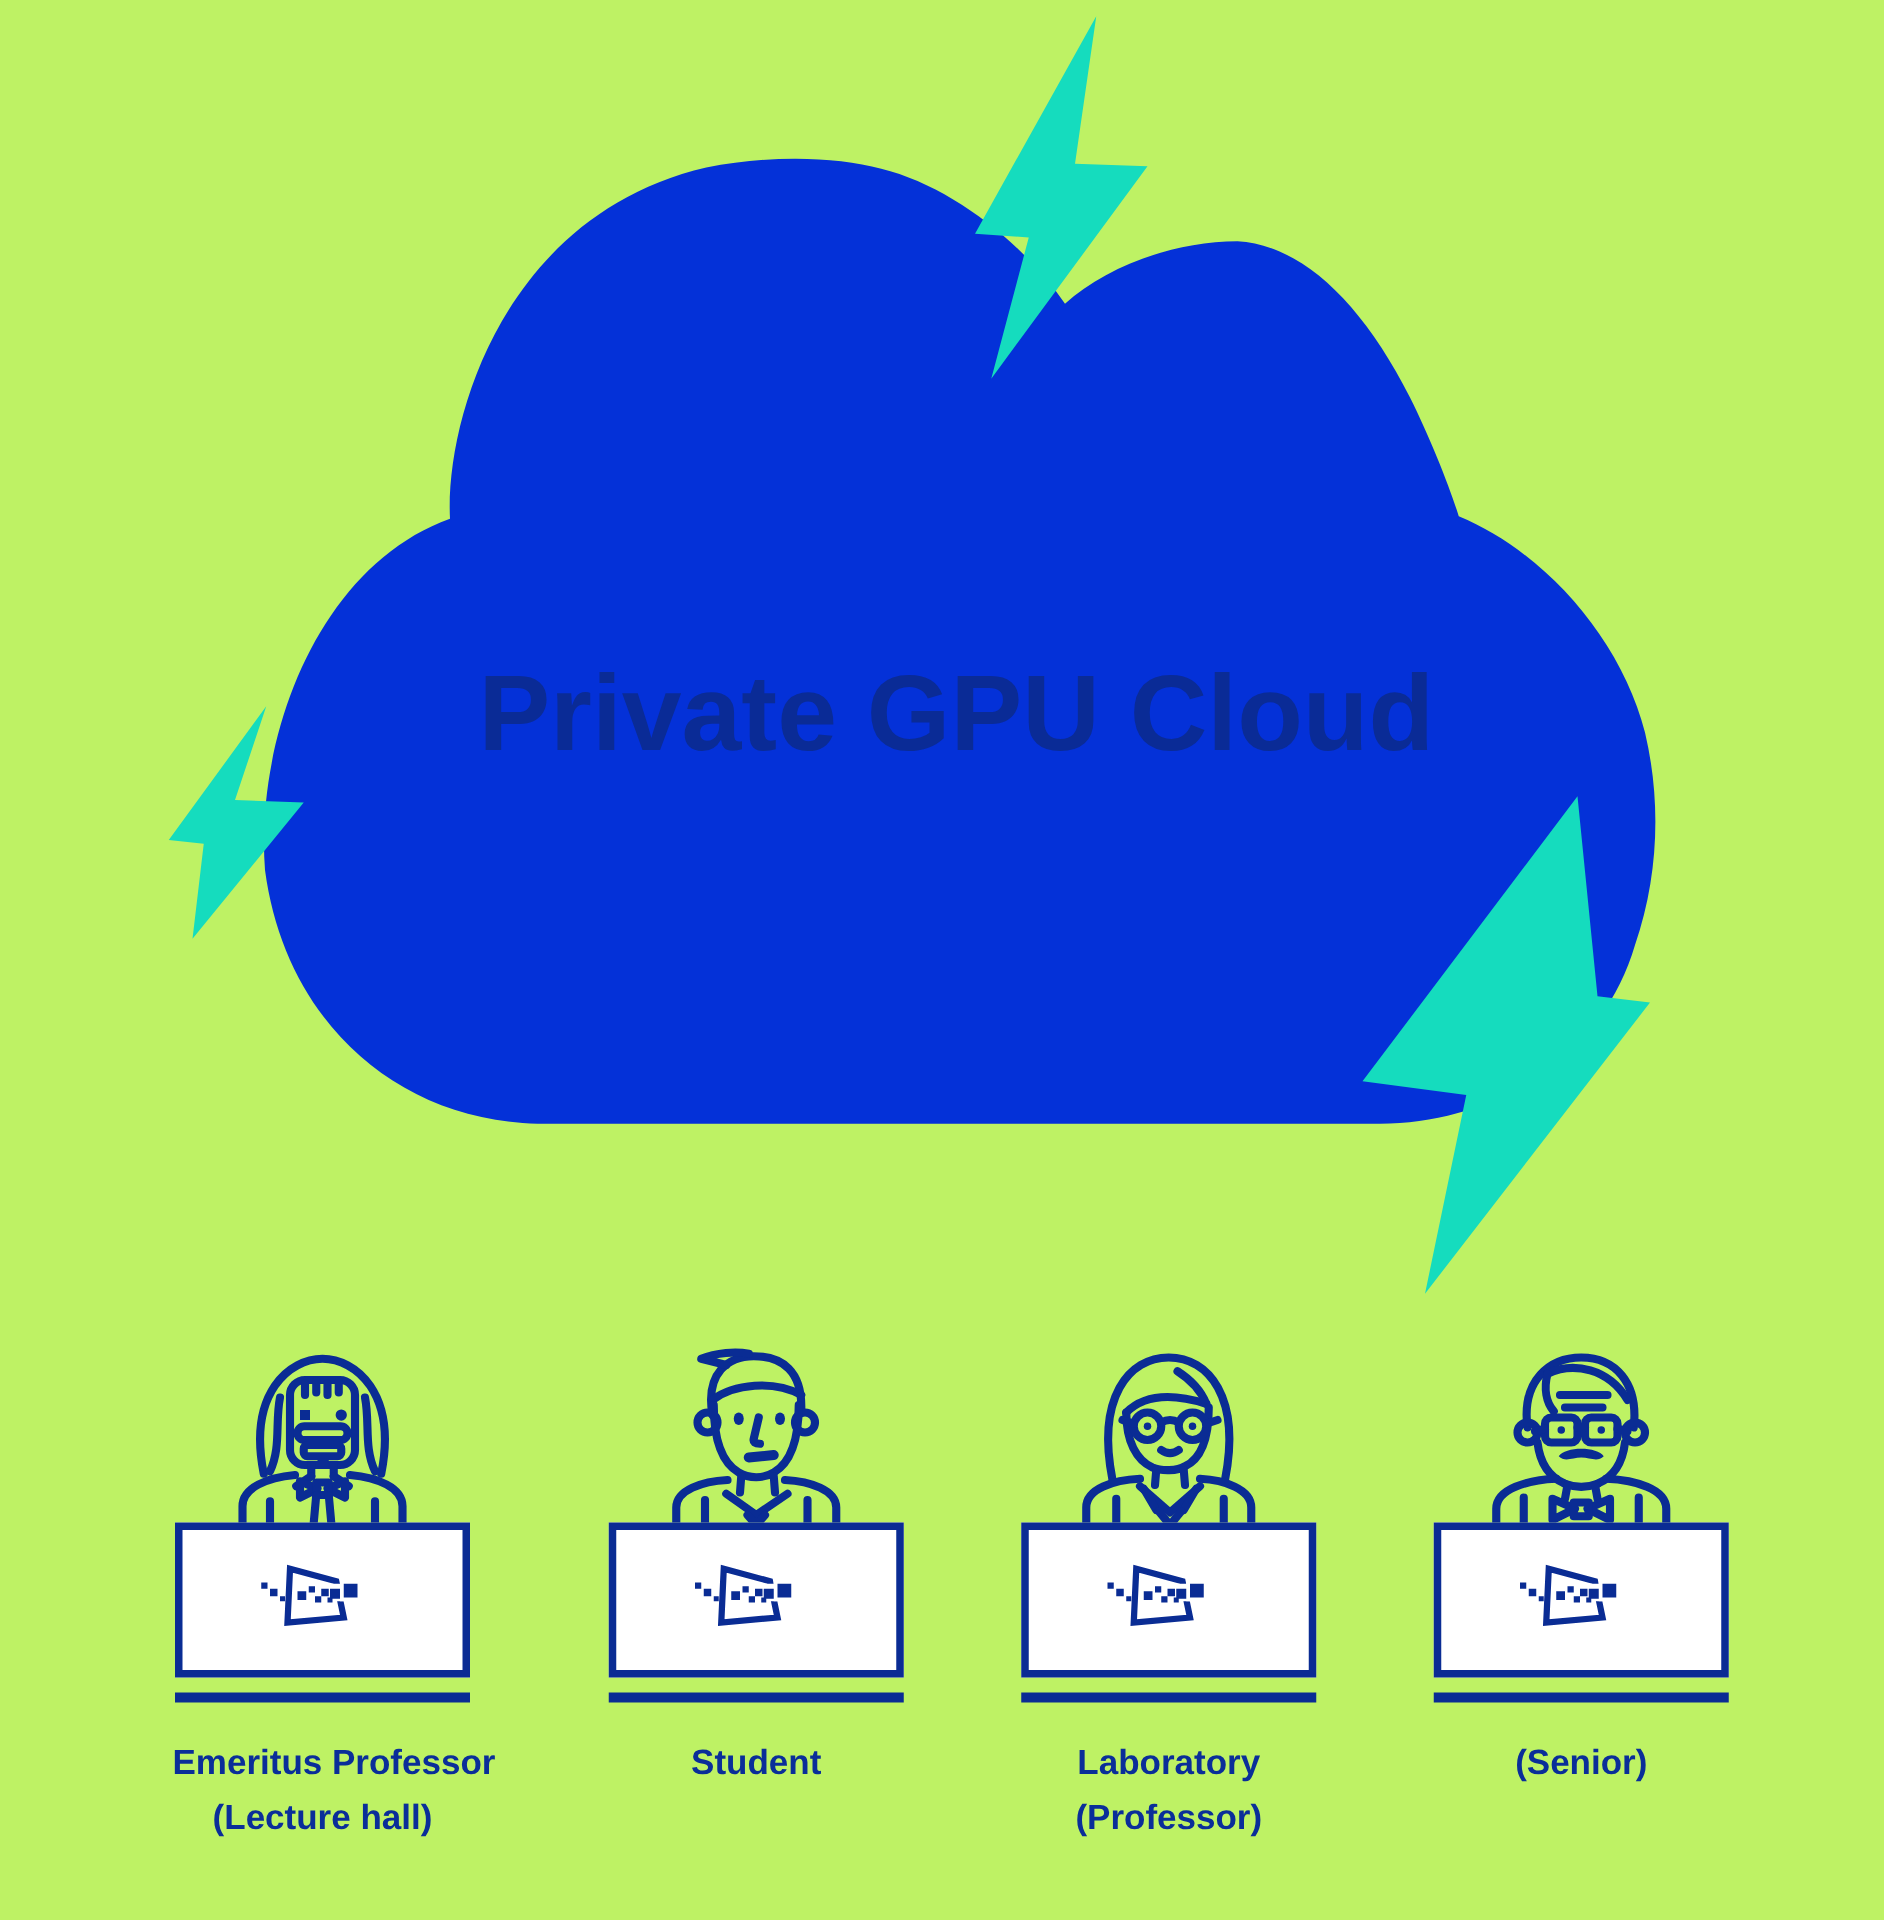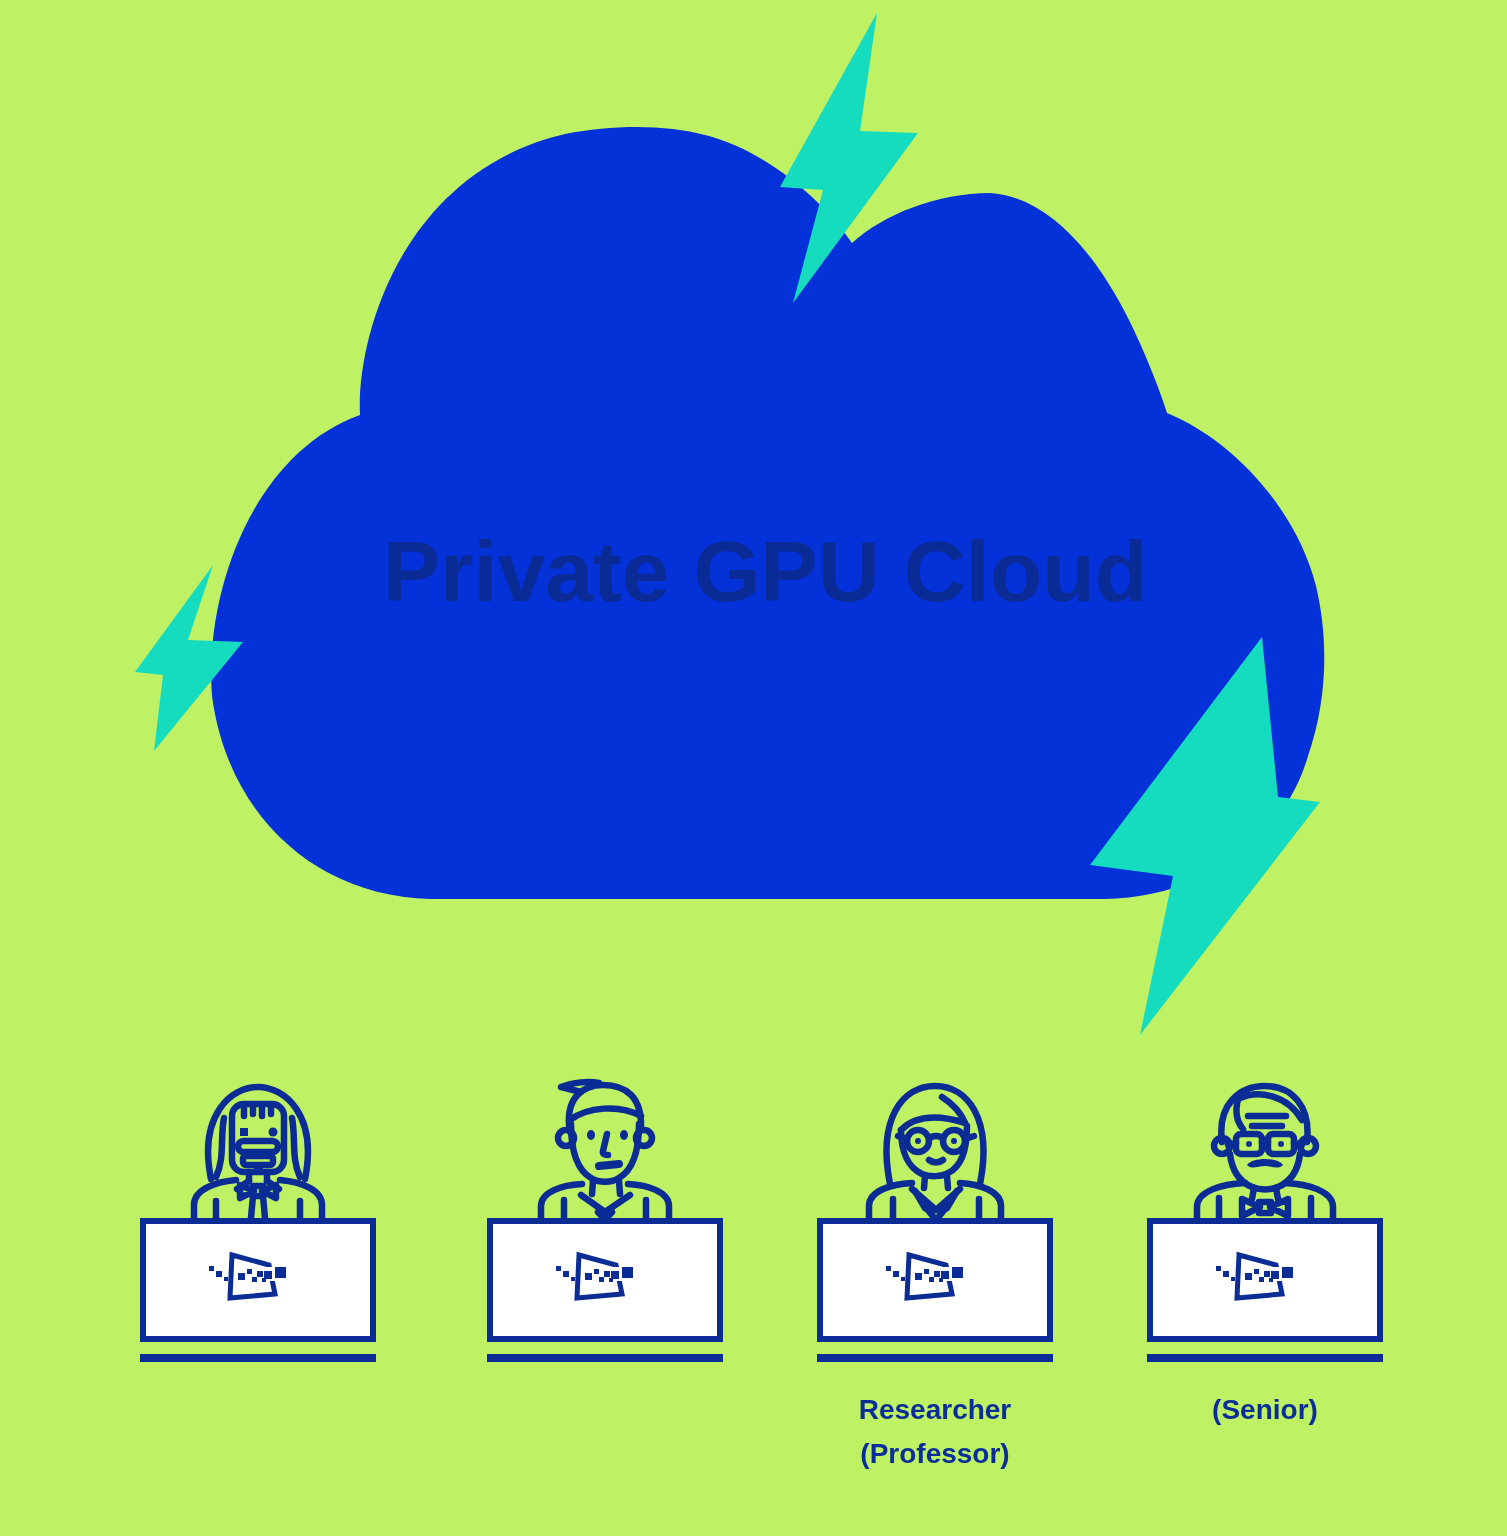--- a/index.html
+++ b/index.html
@@ -83,20 +83,24 @@
           <rect x="48" y="22" width="5" height="5"></rect>
             <rect x="53" y="30" width="5" height="5"></rect>
           <rect x="58" y="24" width="6" height="6"></rect>
             <rect x="63" y="31" width="4" height="4"></rect>
           <rect x="65" y="24" width="8" height="8"></rect>
             <rect x="76" y="20" width="11" height="11"></rect>
         </g>
       </svg>
     </div>
     <div class="base"></div>
+    <div class="label">
+      <div>Emeritus Professor</div>
+      <div>(Lecture hall)</div>
+    </div>
   </div>
 
   <div class="card" style="left:485px">
     <svg class="persona" viewBox="0 0 240 140">
       <g stroke="#0A2C94" stroke-width="6.5" fill="none" stroke-linecap="round" stroke-linejoin="round">
         <path d="M 85,54 C 79,20 98,7 118,7 C 141,7 157,19 156,50"></path>
         <path d="M 85,42 C 102,29 134,26 156,38"></path>
         <path d="M 96,14 L 76,9 C 88,4 104,3 114,5"></path>
         <circle cx="81" cy="60" r="8"></circle>
           <circle cx="159" cy="60" r="8"></circle>
@@ -126,20 +130,21 @@
             <rect x="53" y="30" width="5" height="5"></rect>
           <rect x="58" y="24" width="6" height="6"></rect>
             <rect x="63" y="31" width="4" height="4"></rect>
           <rect x="65" y="24" width="8" height="8"></rect>
             <rect x="76" y="20" width="11" height="11"></rect>
         </g>
       </svg>
     </div>
     <div class="base"></div>
     <div class="label">
+      <div>Student</div>
     </div>
   </div>
 
   <div class="card" style="left:815px">
     <svg class="persona" viewBox="0 0 240 140">
       <g stroke="#0A2C94" stroke-width="6.5" fill="none" stroke-linecap="round" stroke-linejoin="round">
         <path d="M 75,106 C 62,40 88,8 120,8 C 152,8 178,40 165,106"></path>
         <path d="M 86,52 C 98,40 118,35 150,45"></path>
         <path d="M 127,19 C 138,26 146,35 150,45"></path>
         <path d="M 86,52 C 86,75 94,90 107,96 C 114,99 127,99 133,95 C 146,89 152,72 152,48"></path>
@@ -172,21 +177,21 @@
             <rect x="53" y="30" width="5" height="5"></rect>
           <rect x="58" y="24" width="6" height="6"></rect>
             <rect x="63" y="31" width="4" height="4"></rect>
           <rect x="65" y="24" width="8" height="8"></rect>
             <rect x="76" y="20" width="11" height="11"></rect>
         </g>
       </svg>
     </div>
     <div class="base"></div>
     <div class="label">
-      <div>Researcher</div>
+      <div>Laboratory</div>
       <div>(Professor)</div>
     </div>
   </div>
 
   <div class="card" style="left:1145px">
     <svg class="persona" viewBox="0 0 240 140">
       <g stroke="#0A2C94" stroke-width="6.5" fill="none" stroke-linecap="round" stroke-linejoin="round">
         <path d="M 77,64 C 72,26 95,8 120,8 C 147,8 166,28 162,64"></path>
         <path d="M 93,21 C 114,11 142,17 157,42"></path>
         <path d="M 93,21 C 90,33 92,44 98,51"></path>

